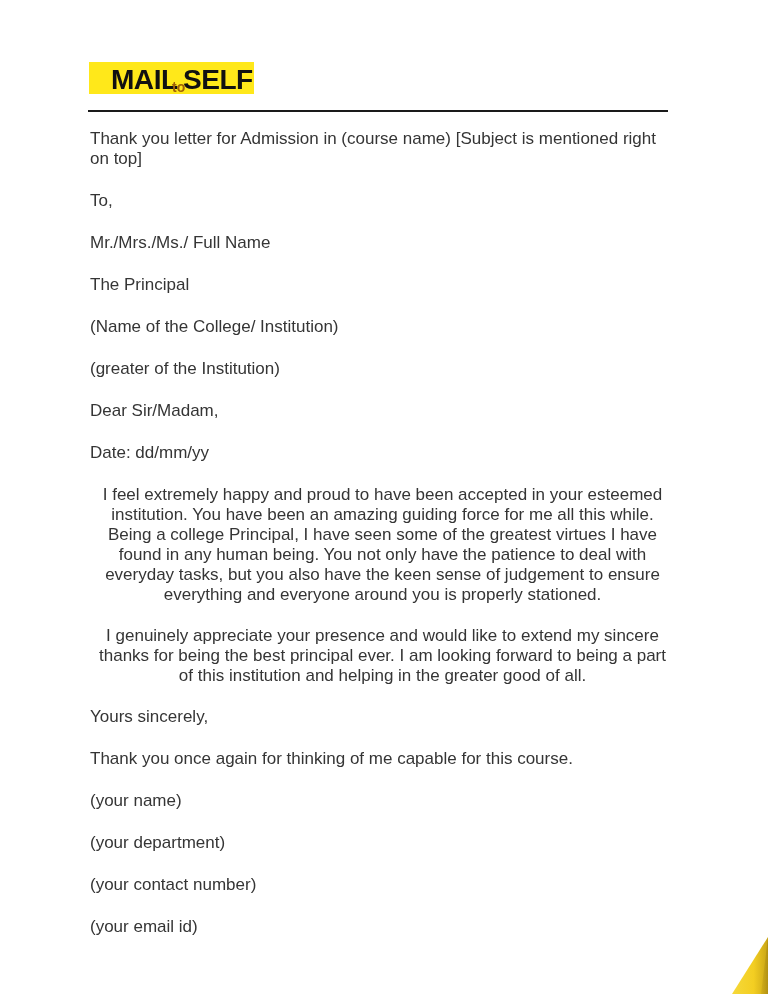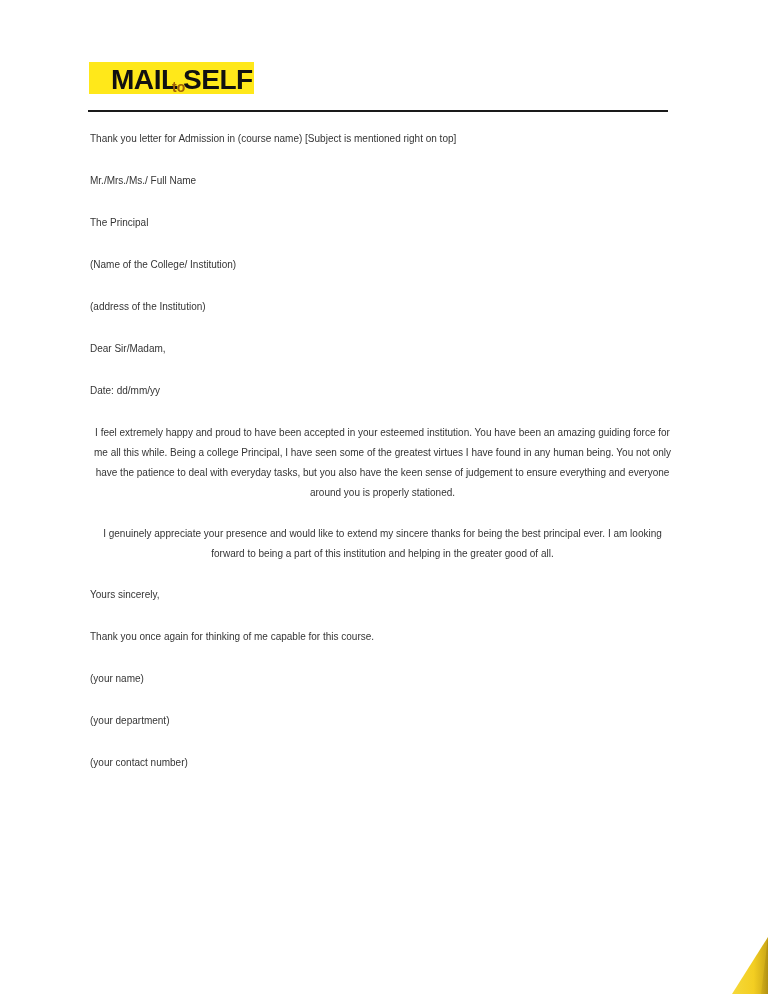--- a/index.html
+++ b/index.html
@@ -74,21 +74,21 @@
   
   .letter {
     position: absolute;
     left: 90px;
     top: 129px;
     width: 585px;
   }
   .letter p {
     margin: 0 0 22px 0;
     font-family: "Liberation Sans", sans-serif;
-    font-size: 10px;
+    font-size: 17px;
     line-height: 20px;
     color: #353535;
   }
   .letter p.para {
     margin-bottom: 21px;
     text-align: center;
   }
 
   
   .corner-wedge {
@@ -129,33 +129,35 @@
       <span class="logo-mail">MAIL</span>
       <span class="logo-to">to</span>
       <span class="logo-self">SELF</span>
     </div>
   </div>
 
   <div class="divider"></div>
 
   <div class="letter">
     <p>Thank you letter for Admission in (course name) [Subject is mentioned right on top]</p>
+    <p>To,</p>
     <p>Mr./Mrs./Ms./ Full Name</p>
     <p>The Principal</p>
     <p>(Name of the College/ Institution)</p>
-    <p>(address of the Institution)</p>
+    <p>(greater of the Institution)</p>
     <p>Dear Sir/Madam,</p>
     <p>Date: dd/mm/yy</p>
     <p class="para">I feel extremely happy and proud to have been accepted in your esteemed institution. You have been an amazing guiding force for me all this while. Being a college Principal, I have seen some of the greatest virtues I have found in any human being. You not only have the patience to deal with everyday tasks, but you also have the keen sense of judgement to ensure everything and everyone around you is properly stationed.</p>
     <p class="para">I genuinely appreciate your presence and would like to extend my sincere thanks for being the best principal ever. I am looking forward to being a part of this institution and helping in the greater good of all.</p>
     <p>Yours sincerely,</p>
     <p>Thank you once again for thinking of me capable for this course.</p>
     <p>(your name)</p>
     <p>(your department)</p>
     <p>(your contact number)</p>
+    <p>(your email id)</p>
   </div>
 
   <div class="corner-wedge">
     <div class="wedge-main"></div>
     <div class="wedge-edge"></div>
   </div>
 
 </div>
 
 </body></html>

